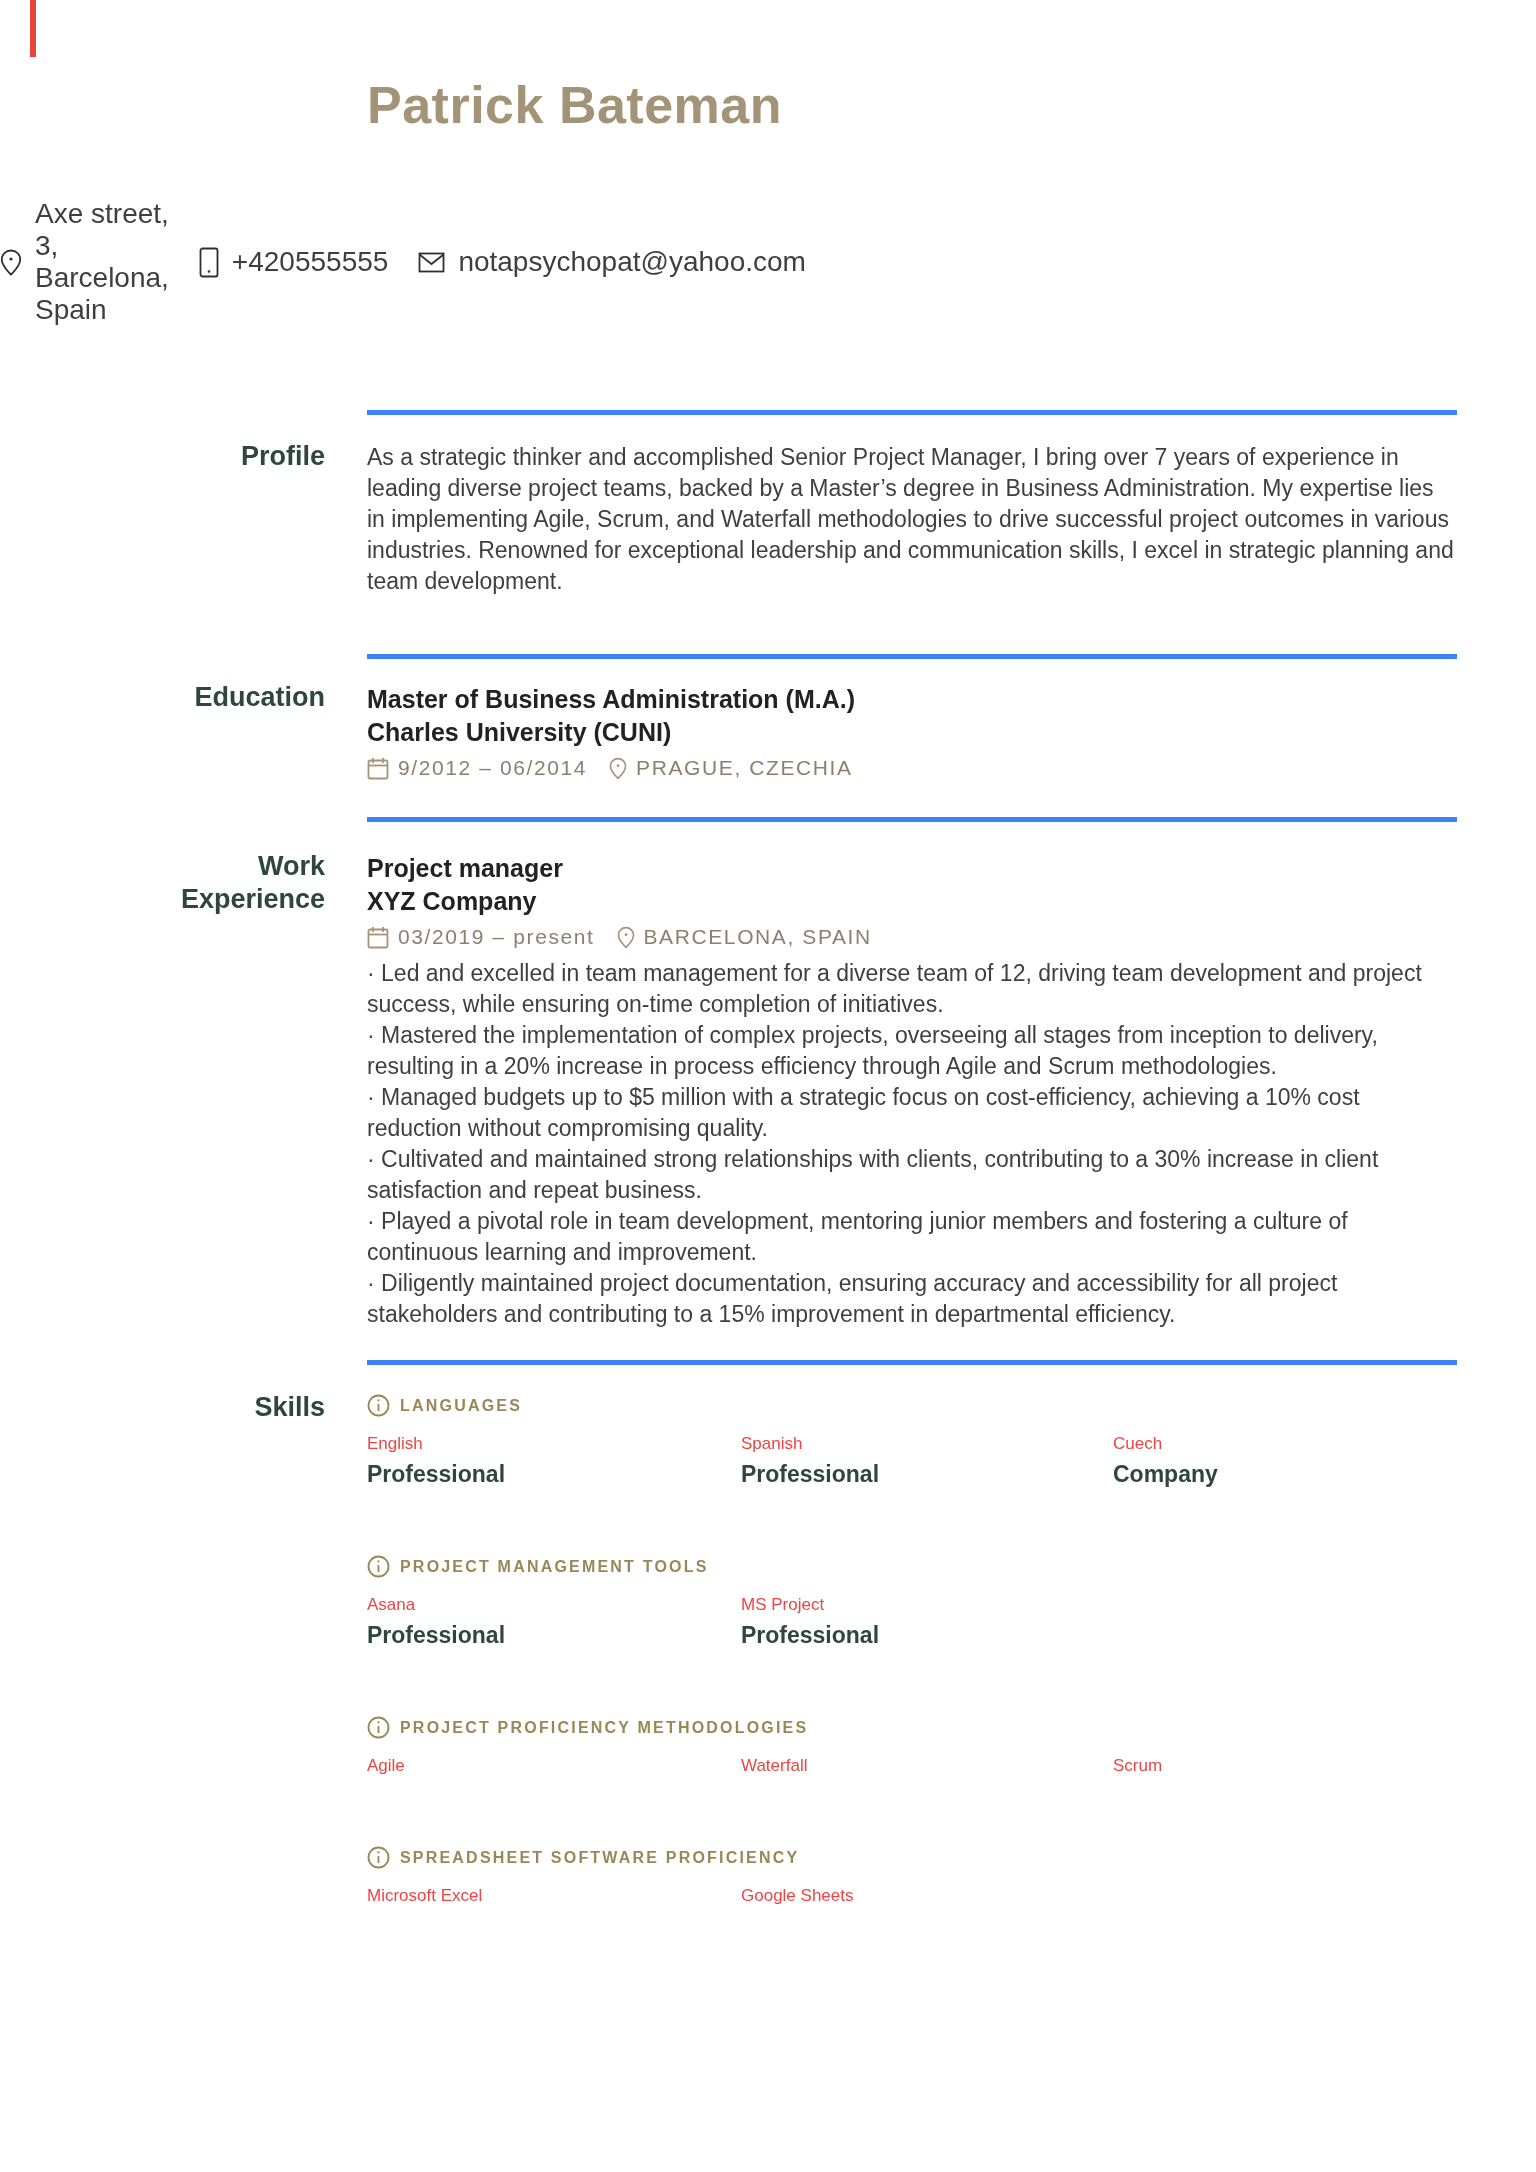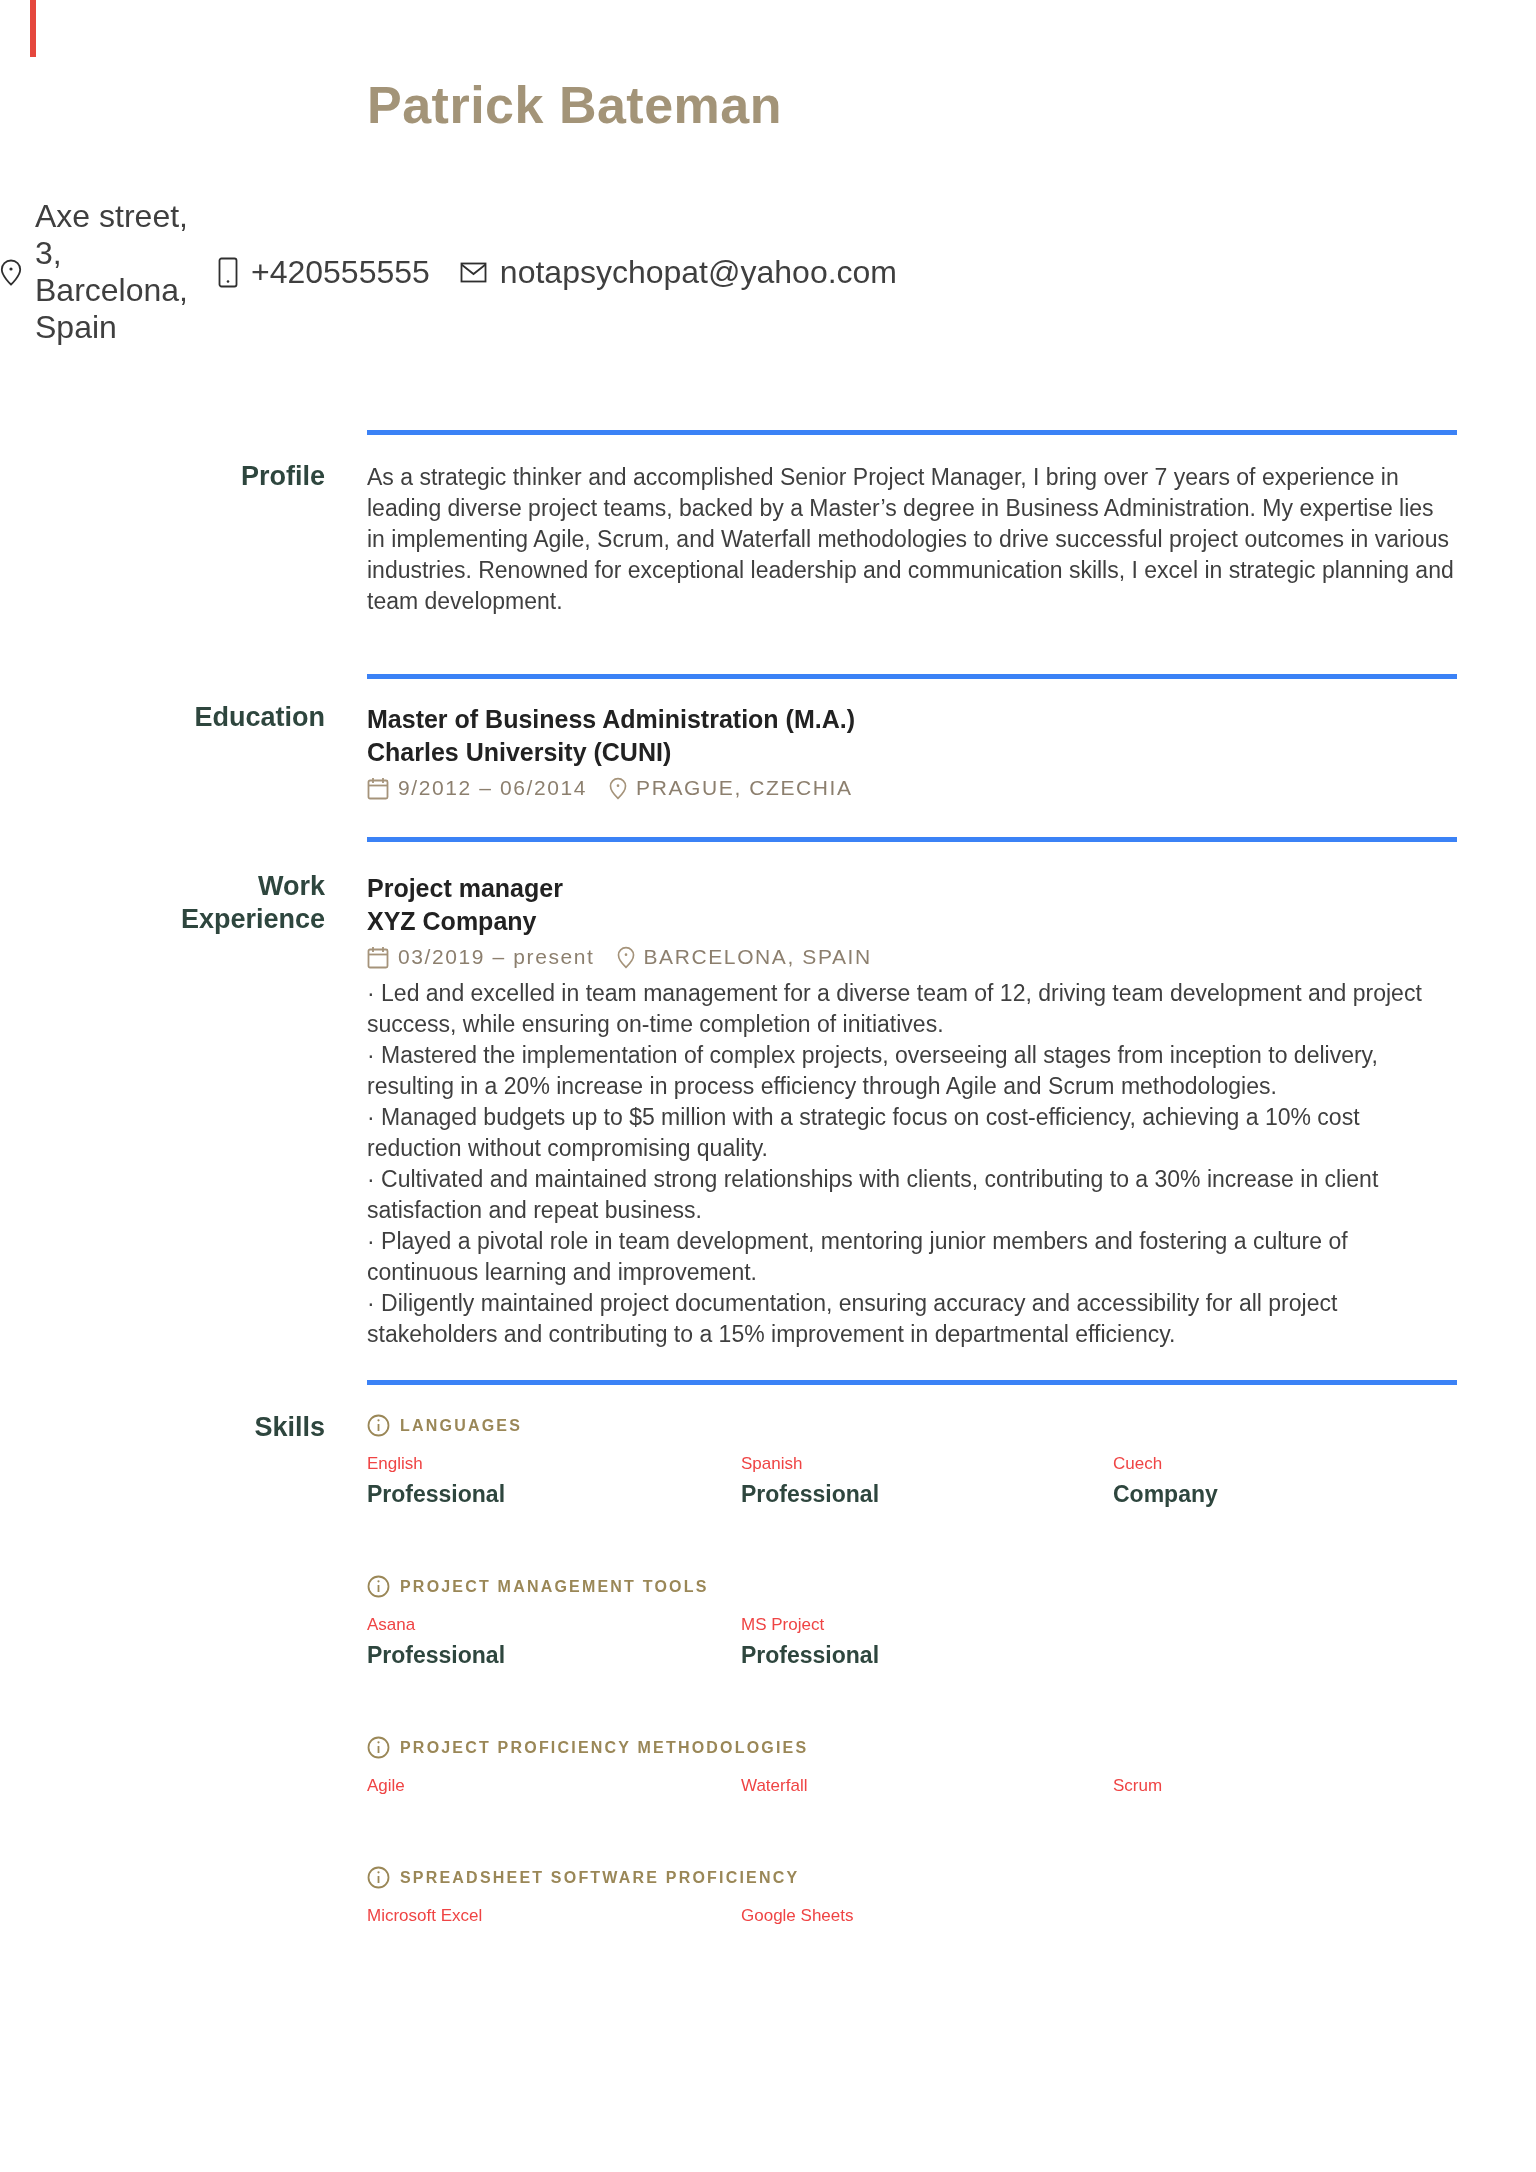--- a/index.html
+++ b/index.html
@@ -20,21 +20,21 @@
   .label-cell .label-inner{display:inline-block;max-width:200px;}
   .content-cell{min-width:0;}
   
   .title-row{padding-top:76px;}
   .name-title{
     font-size:52px;line-height:58px;font-weight:bold;color:#a39478;
     letter-spacing:0.5px;
   }
   
   .personal-row{margin-top:64px;}
-  .contact-line{display:flex;align-items:center;font-size:32px;color:#3f3f3f;}
+  .contact-line{display:flex;align-items:center;font-size:28px;color:#3f3f3f;}
   .contact-item{display:flex;align-items:center;}
   .contact-item + .contact-item{margin-left:30px;}
   .contact-item .icon{display:inline-flex;margin-right:13px;color:#2f2f2f;}
   
   .section .content-cell{border-top:5px solid #3b82f6;}
   .section-profile{margin-top:84px;}
   .section-profile .content-cell{padding-top:27px;padding-bottom:57px;}
   .section-profile .label-cell{padding-top:30px;}
   .body-text{font-size:23px;line-height:31px;color:#3f3f3f;}
   .section-education .content-cell{padding-top:24px;padding-bottom:36px;}

